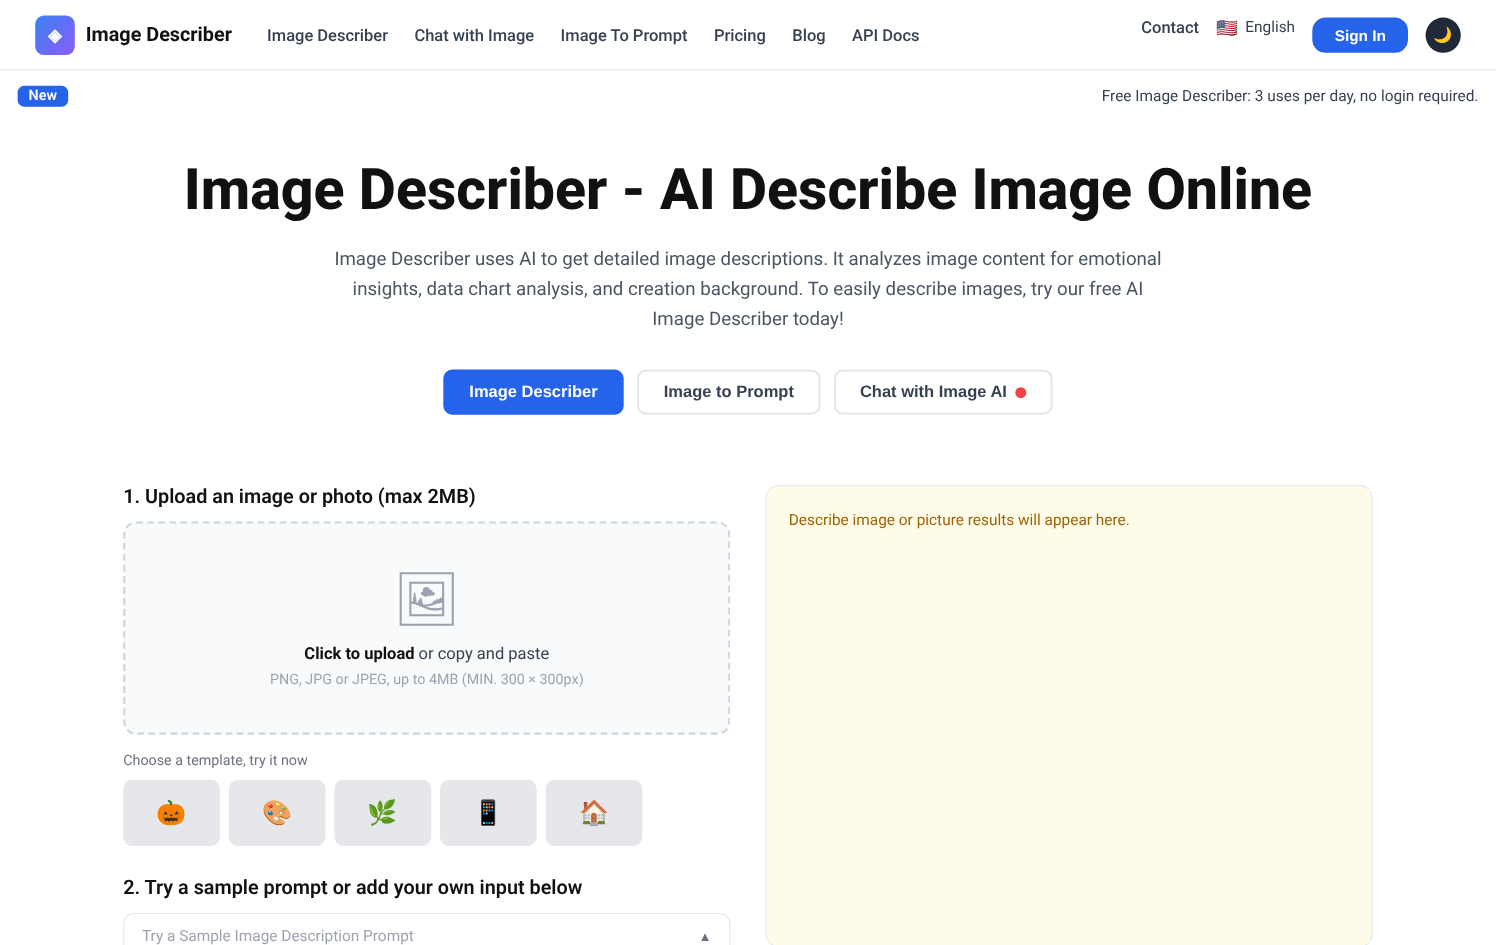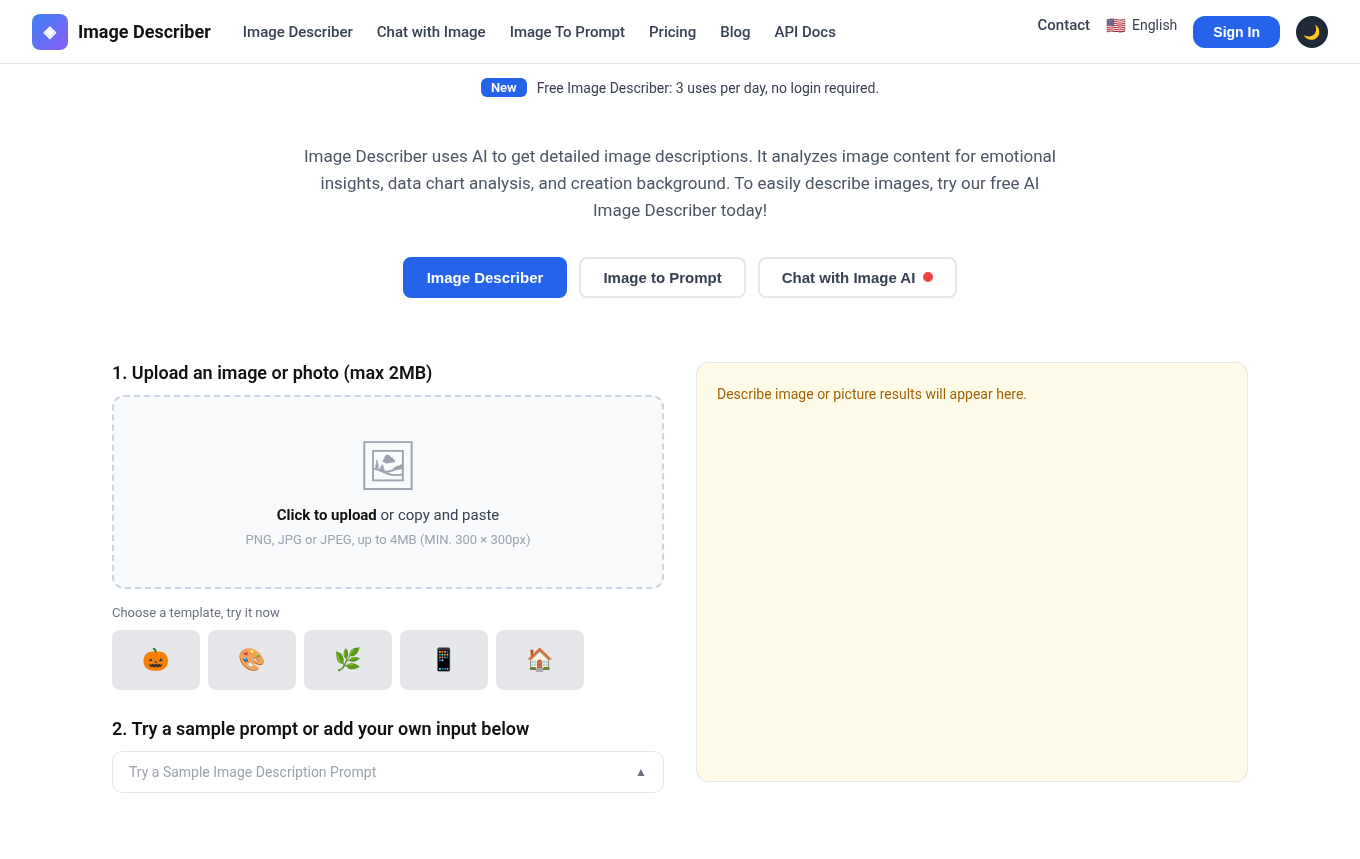--- a/index.html
+++ b/index.html
@@ -26,21 +26,21 @@
       background: #2563eb; color: #fff; border: none; border-radius: 12px;
       padding: 8px 20px; font-size: 14px; font-weight: 600; cursor: pointer;
     }
     .dark-toggle {
       width: 32px; height: 32px; border-radius: 50%; background: #1f2937;
       display: flex; align-items: center; justify-content: center; cursor: pointer; color: #fff; font-size: 14px;
     }
 
     
     .banner {
-      display: flex; align-items: center; justify-content: center; gap: 10px;
+      display: flex; align-items: center; justify-content: space-between; gap: 10px;
       padding: 14px 16px; background: #fff;
     }
     .badge-new {
       background: #2563eb; color: #fff; border-radius: 6px;
       padding: 2px 10px; font-size: 13px; font-weight: 600;
     }
     .banner-text { font-size: 14px; color: #374151; }
 
     
     .hero { text-align: center; padding: 32px 16px 24px; }
@@ -137,20 +137,21 @@
     </div>
   </div>
 </nav>
 
 <div class="banner">
   <span class="badge-new">New</span>
   <span class="banner-text">Free Image Describer: 3 uses per day, no login required.</span>
 </div>
 
 <div class="hero">
+  <h1>Image Describer - AI Describe Image Online</h1>
   <p>Image Describer uses AI to get detailed image descriptions. It analyzes image content for emotional insights, data chart analysis, and creation background. To easily describe images, try our free AI Image Describer today!</p>
 
   <div class="tabs">
     <button class="tab-btn active">
       <span>Image Describer</span>
     </button>
     <button class="tab-btn">
       <span>Image to Prompt</span>
     </button>
     <button class="tab-btn">

